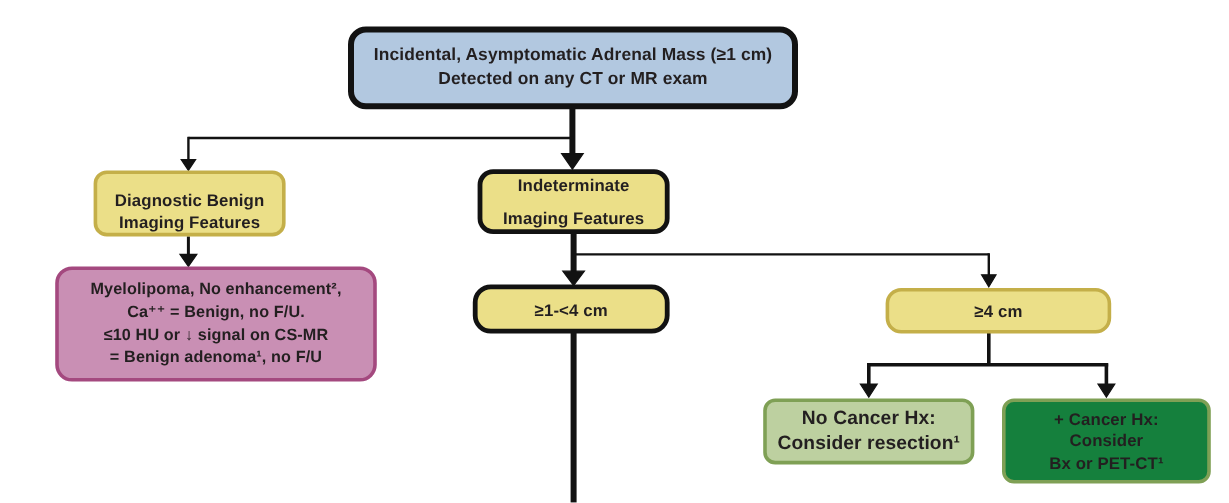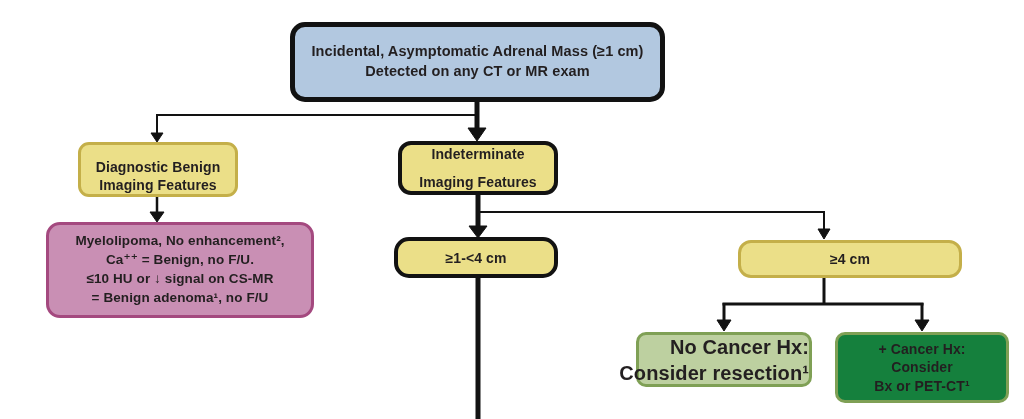--- a/index.html
+++ b/index.html
@@ -24,21 +24,21 @@
     flex-direction: column;
     align-items: center;
     justify-content: center;
     text-align: center;
     font-weight: 700;
     letter-spacing: 0.1px;
   }
   .node .ln { white-space: nowrap; }
 
   .node-root {
-    left: 290px; top: 22px; width: 375px; height: 80px;
+    left: 290px; top: 22px; width: 375px; height: 69px;
     background: #b2c8e0;
     border: 5px solid #121212;
     border-radius: 15px;
     font-size: 14.5px; line-height: 1.35;
   }
   .node-benign {
     left: 78px; top: 142px; width: 160px; height: 55px;
     background: #ebdf88;
     border: 3px solid #c4af49;
     border-radius: 11px;
@@ -59,32 +59,32 @@
     font-size: 14px; line-height: 1.3; justify-content: space-between;
   }
   .node-small-mass {
     left: 394px; top: 237px; width: 164px; height: 41px;
     background: #ebdf88;
     border: 4px solid #121212;
     border-radius: 15px;
     font-size: 14px;
   }
   .node-large-mass {
-    left: 738px; top: 240px; width: 224px; height: 38px;
+    left: 738px; top: 240px; width: 188px; height: 38px;
     background: #ebdf88;
     border: 3px solid #c4af49;
     border-radius: 13px;
     font-size: 14px;
   }
   .node-no-cancer {
     left: 636px; top: 332px; width: 176px; height: 55px;
     background: #bdd0a0;
     border: 3px solid #7fa055;
     border-radius: 10px;
-    font-size: 20px; line-height: 1.3; align-items: flex-end;
+    font-size: 16px; line-height: 1.3;
   }
   .node-cancer {
     left: 835px; top: 332px; width: 174px; height: 71px;
     background: #15803d;
     border: 3px solid #7fa055;
     border-radius: 10px;
     font-size: 14px; line-height: 1.3;
   }
 </style>
 </head>

